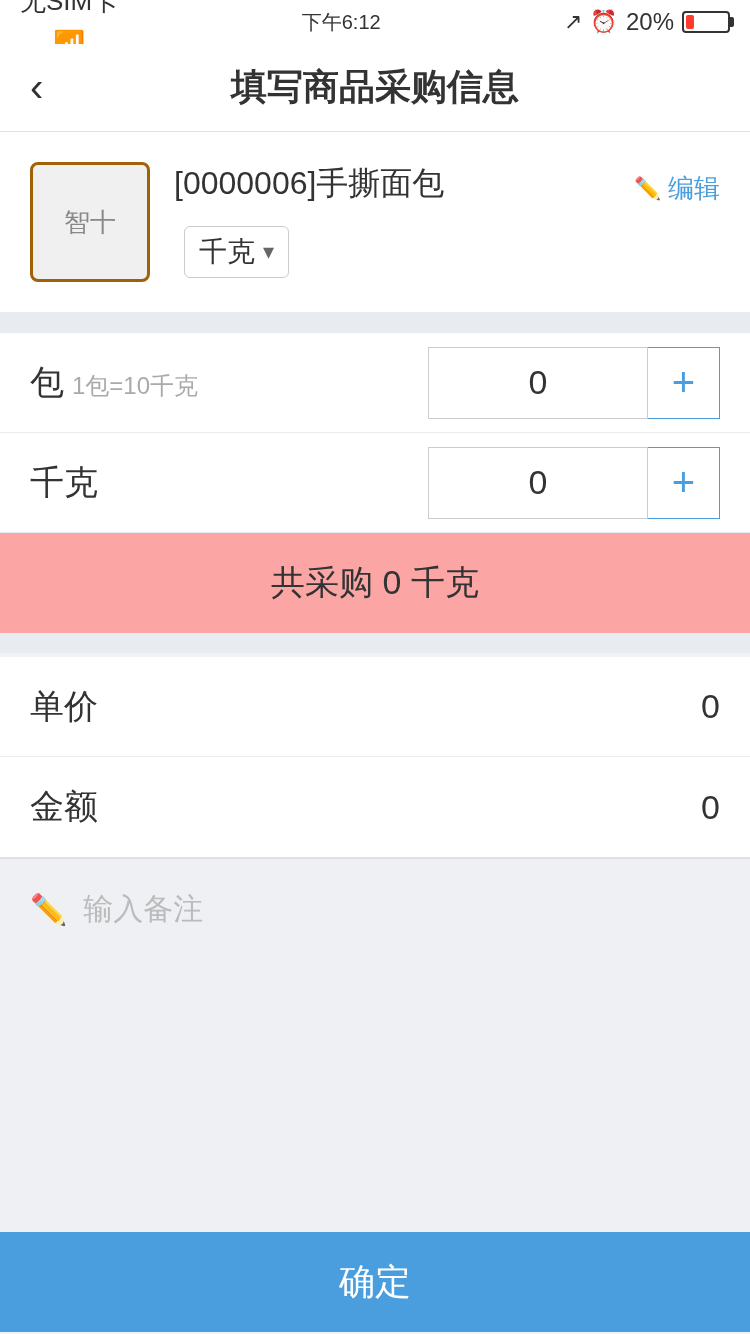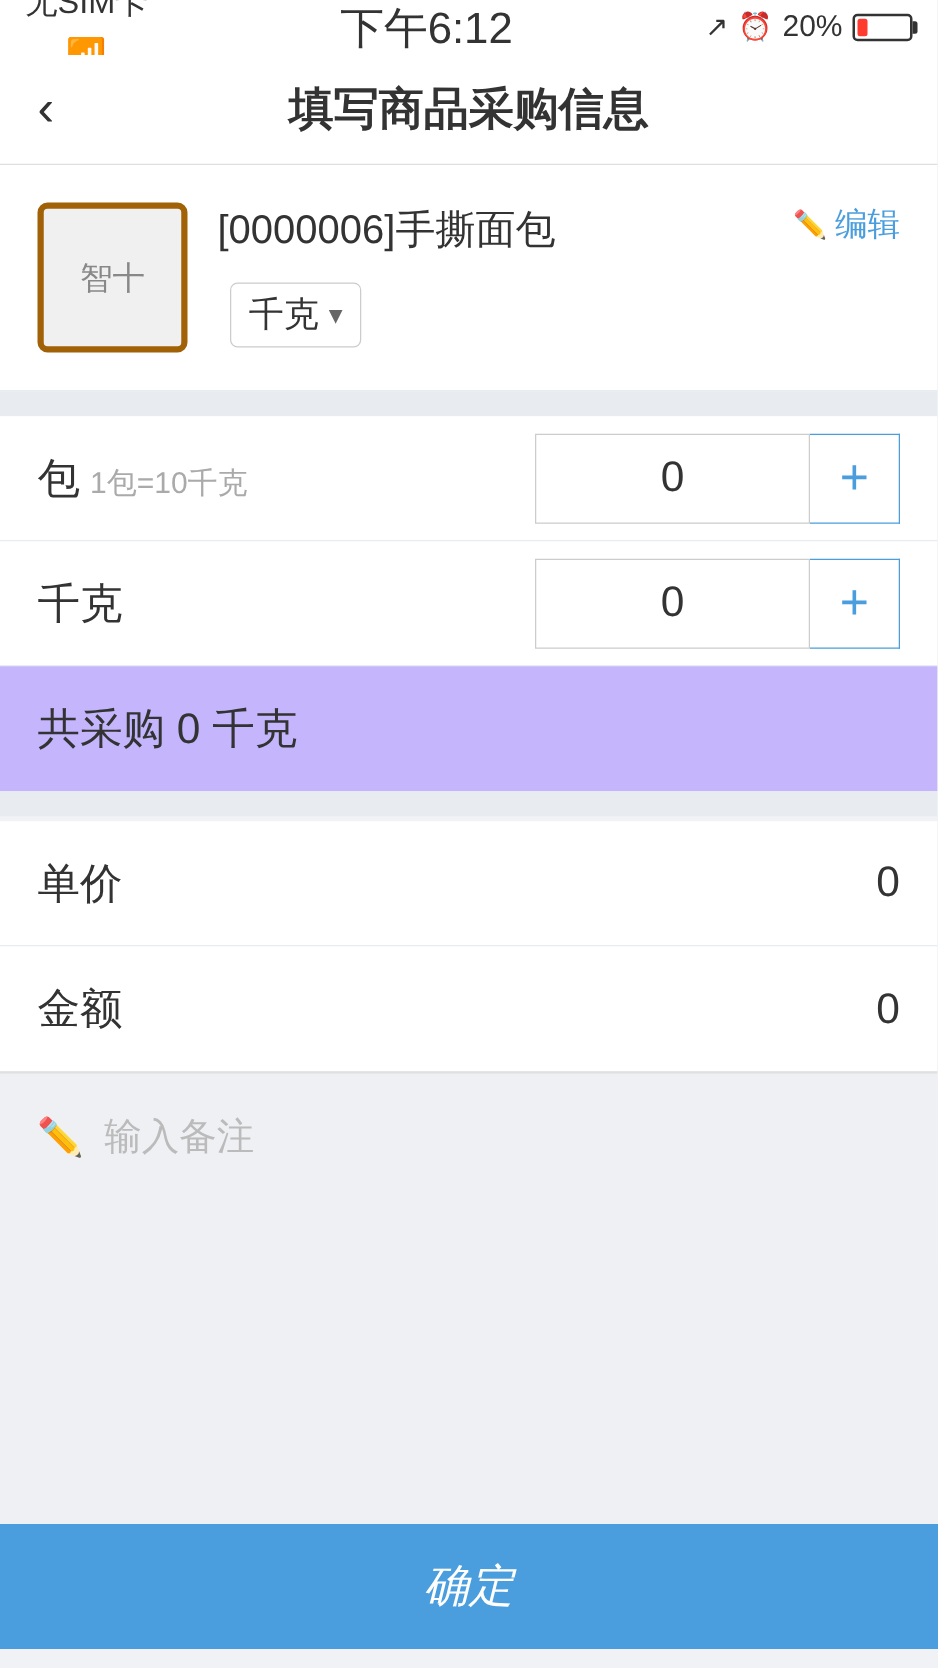--- a/index.html
+++ b/index.html
@@ -19,21 +19,21 @@
       height: 44px;
       background: #fff;
       display: flex;
       align-items: center;
       justify-content: space-between;
       padding: 0 20px;
       font-size: 26px;
       color: #333;
     }
     .status-left { display: flex; align-items: center; gap: 10px; flex-direction: column; }
-    .status-center { font-size: 35px; font-weight: 500; }
+    .status-center { font-size: 20px; font-weight: 500; }
     .status-right { display: flex; align-items: center; gap: 8px; font-size: 24px; }
     .battery-icon {
       width: 48px; height: 22px; border: 2px solid #333; border-radius: 4px;
       position: relative; display: inline-flex; align-items: center; padding: 2px;
     }
     .battery-icon::after {
       content: '';
       position: absolute; right: -6px; top: 50%; transform: translateY(-50%);
       width: 4px; height: 10px; background: #333; border-radius: 0 2px 2px 0;
     }
@@ -71,33 +71,33 @@
       margin: 0;
       padding: 30px;
       display: flex;
       align-items: flex-start;
       gap: 24px;
       border-bottom: 1px solid #e8ecf0;
     }
     .product-image {
       width: 120px; height: 120px;
       background: #f0f0f0;
-      border: 5px solid #a16207;
+      border: 3px solid #a16207;
       border-radius: 8px;
       display: flex; align-items: center; justify-content: center;
       font-size: 28px; color: #999; flex-shrink: 0;
       flex-direction: column;
     }
     .product-info {
       flex: 1;
     }
     .product-name-row {
       display: flex;
       justify-content: space-between;
-      align-items: flex-start;
+      align-items: flex-end;
       margin-bottom: 20px;
     }
     .product-name {
       font-size: 32px;
       color: #333;
       font-weight: 500;
     }
     .edit-btn {
       font-size: 26px;
       color: #4a9edd;
@@ -177,24 +177,24 @@
       display: flex; align-items: center; justify-content: center;
       font-size: 40px;
       color: #4a9edd;
       cursor: pointer;
     }
 
     
     .total-row {
       display: flex;
       align-items: center;
-      justify-content: flex-start;
+      justify-content: center;
       padding: 0 30px;
       height: 100px;
-      background: #c4b5fd;
+      background: #fca5a5;
     }
     .total-label {
       font-size: 34px;
       color: #333;
     }
     .batch-btn {
       width: 160px; height: 72px;
       border: 1px solid #ccc;
       background: #fff;
       display: flex; align-items: center; justify-content: center;
@@ -247,30 +247,29 @@
     
     .content-filler {
       flex: 1;
       background: #eef0f4;
       min-height: 300px;
     }
 
     
     .confirm-bar {
       position: fixed;
-      bottom: 15px;
+      bottom: 2px;
       left: 0;
       width: 750px;
       height: 100px;
       background: #4a9edd;
       display: flex;
       align-items: center;
       justify-content: center;
       cursor: pointer;
-      font-style: italic;
     }
     .confirm-text {
       font-size: 36px;
       color: #fff;
       font-weight: 500;
     }
 
     .wifi-icon { font-size: 26px; }
   </style>
 </head>

